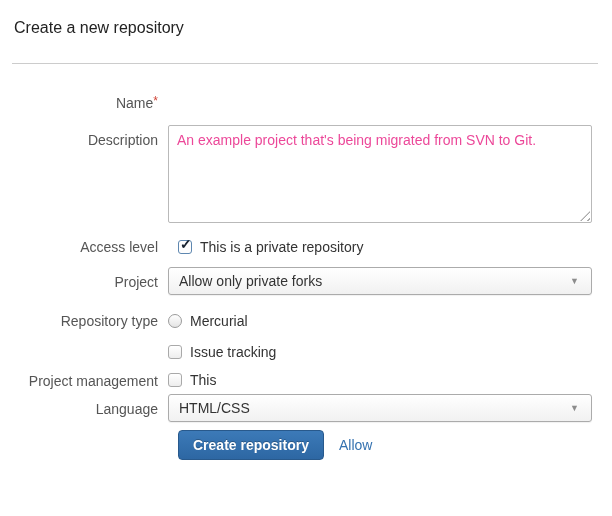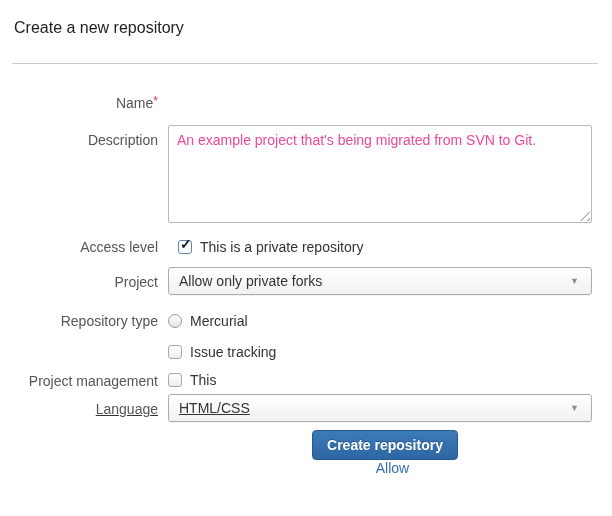--- a/index.html
+++ b/index.html
@@ -166,27 +166,26 @@
     transform: translateY(-50%);
     font-size: 9px;
     color: #8c8c8c;
     line-height: 1;
   }
 
   .row-access { margin-bottom: 11px; gap: 10px; }
   .row-forking { margin-bottom: 17px; }
   .row-repotype { margin-bottom: 13px; }
   .row-projectmgmt { margin-bottom: 5px; align-items: flex-end; }
-  .row-language { margin-bottom: 8px; text-decoration: underline; }
+  .row-language { margin-bottom: 8px; }
 
   .buttons-row {
     margin-left: 164px;
     display: flex;
     align-items: center;
-    flex-direction: column;
   }
   .btn-primary {
     display: inline-block;
     padding: 6px 14px;
     font-family: "Liberation Sans", sans-serif;
     font-size: 14px;
     font-weight: bold;
     color: #ffffff;
     text-shadow: 0 -1px 0 rgba(0,0,0,0.25);
     background: linear-gradient(#3c7ab8, #2d67a3);

